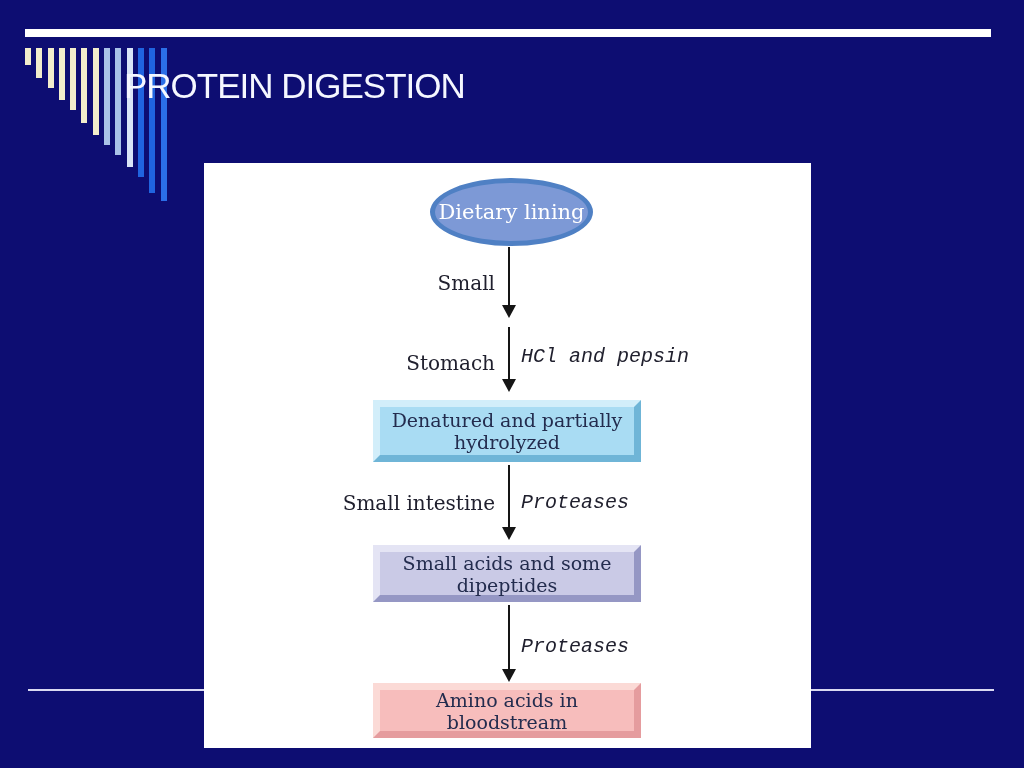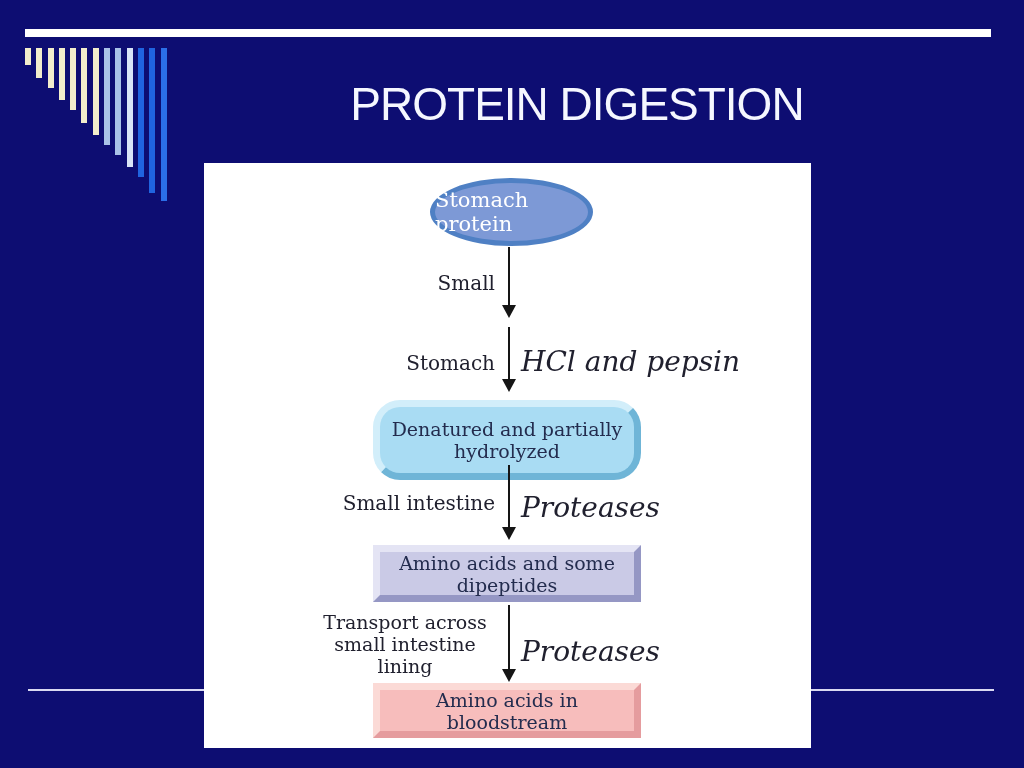--- a/index.html
+++ b/index.html
@@ -25,25 +25,25 @@
     align-items: flex-start;
     gap: 5.3px;
   }
   .stripe { width: 6px; }
 
   
   .title {
     position: absolute;
     left: 120px; top: 62px;
     width: 884px;
-    margin: 15px;
-    text-align: center;
+    margin: 4px;
+    text-align: left;
     font-family: "Liberation Sans", sans-serif;
     font-weight: 400;
-    font-size: 46px;
+    font-size: 35px;
     letter-spacing: -1px;
     color: #f5f7ff;
   }
 
   
   .bottom-rule {
     position: absolute;
     left: 28px; top: 689px;
     width: 966px; height: 2px;
     background: #d9d9f2;
@@ -101,40 +101,41 @@
     text-align: center;
     color: #20202e;
     font-size: 19px;
     line-height: 22px;
   }
   .enzyme-label {
     position: absolute;
     left: 317px;
     font-style: italic;
     color: #20202e;
-    font-size: 28px;
+    font-size: 20px;
     white-space: nowrap;
+    font-family: Liberation Mono, monospace;
   }
 
   .bevel-box {
     position: absolute;
     left: 169px;
     width: 268px;
     box-sizing: border-box;
     border: 7px solid;
     display: flex;
     flex-direction: column;
     align-items: center;
     justify-content: center;
     text-align: center;
     font-size: 19px;
     line-height: 22px;
     color: #232c4e;
   }
-  .box-blue   { top: 237px; height: 80px; background: #a9dcf3; border-color: #d2eefa #6fb5d7 #6fb5d7 #d2eefa; border-radius: 27px; }
+  .box-blue   { top: 237px; height: 62px; background: #a9dcf3; border-color: #d2eefa #6fb5d7 #6fb5d7 #d2eefa; }
   .box-purple { top: 382px; height: 57px; background: #cacae6; border-color: #e4e4f4 #9597c4 #9597c4 #e4e4f4; }
   .box-pink   { top: 520px; height: 55px; background: #f7bdbc; border-color: #fbdad6 #e59c9e #e59c9e #fbdad6; align-items: center; }
 </style>
 </head>
 <body>
 
 <div class="slide">
 
   <div class="top-bar"></div>
 
@@ -154,21 +155,21 @@
       <div class="stripe" style="height: 153px; background: rgb(43, 110, 232);"></div>
     </div>
 
   <h1 class="title">PROTEIN DIGESTION</h1>
 
   <div class="bottom-rule"></div>
 
   <div class="panel">
 
     <div class="ellipse">
-      <span>Stomach protein</span>
+      <span>Dietary lining</span>
     </div>
 
     <div class="arrow-line" style="top:84px; height:59px;"></div>
     <div class="arrow-head" style="top:142px;"></div>
     <div class="site-label" style="top:108px;">Small</div>
 
     <div class="arrow-line" style="top:164px; height:53px;"></div>
     <div class="arrow-head" style="top:216px;"></div>
     <div class="site-label" style="top:188px;">Stomach</div>
     <div class="enzyme-label" style="top:182px;">HCl and pepsin</div>
@@ -176,30 +177,25 @@
     <div class="bevel-box box-blue">
       <span>Denatured and partially hydrolyzed</span>
     </div>
 
     <div class="arrow-line" style="top:302px; height:63px;"></div>
     <div class="arrow-head" style="top:364px;"></div>
     <div class="site-label" style="top:328px;">Small intestine</div>
     <div class="enzyme-label" style="top:328px;">Proteases</div>
 
     <div class="bevel-box box-purple">
-      <span>Amino acids and some dipeptides</span>
+      <span>Small acids and some dipeptides</span>
     </div>
 
     <div class="arrow-line" style="top:442px; height:65px;"></div>
     <div class="arrow-head" style="top:506px;"></div>
-    <div class="site-block" style="top:448px;">
-      <div>Transport across</div>
-      <div>small intestine</div>
-      <div>lining</div>
-    </div>
     <div class="enzyme-label" style="top:472px;">Proteases</div>
 
     <div class="bevel-box box-pink">
       <span>Amino acids in bloodstream</span>
     </div>
 
   </div>
 </div>
 
 </body></html>

